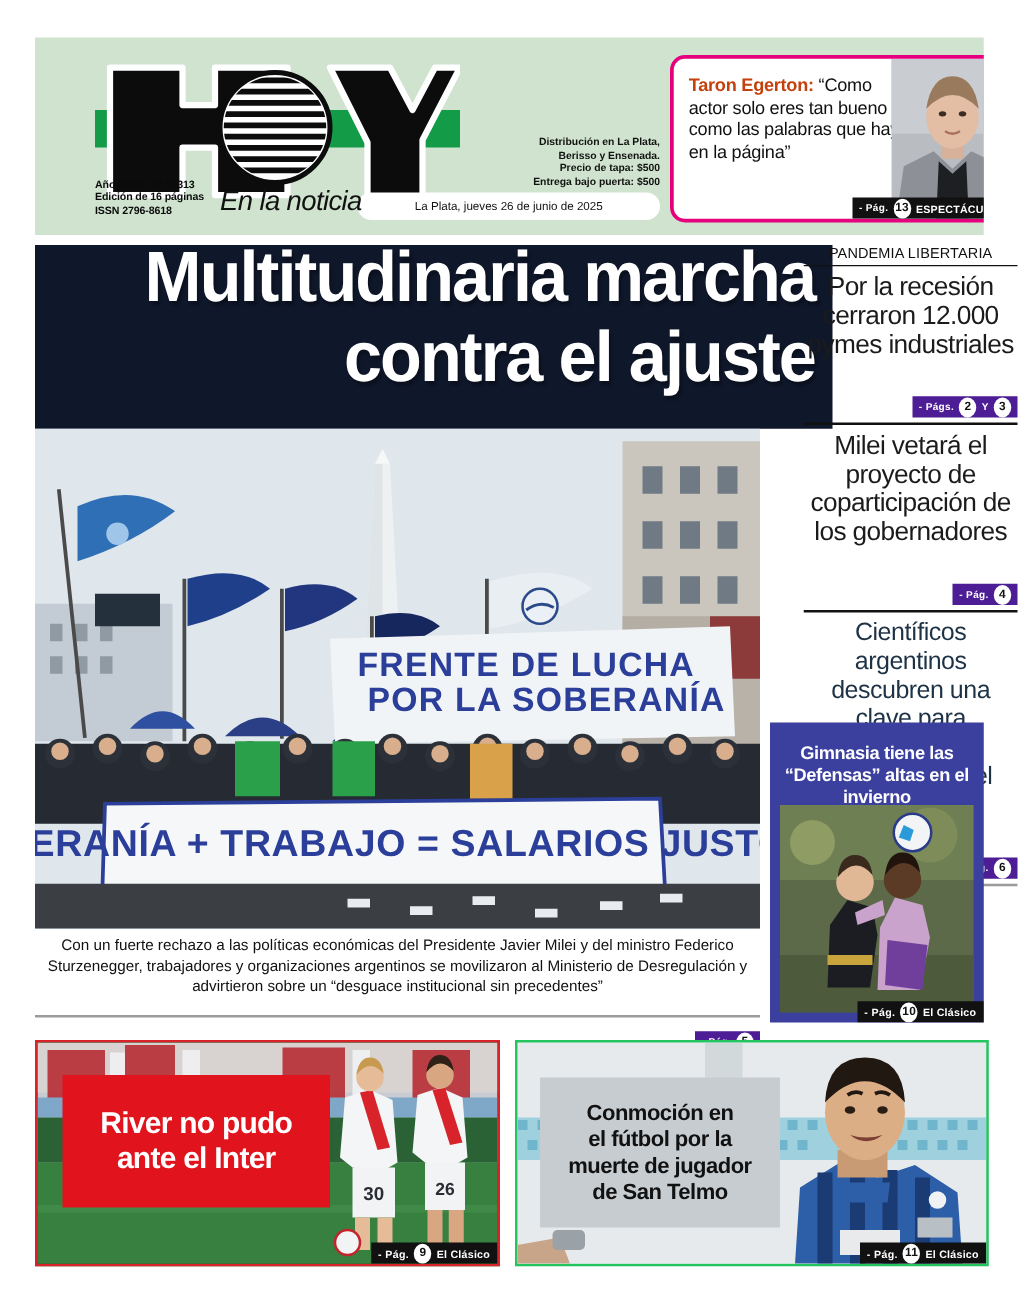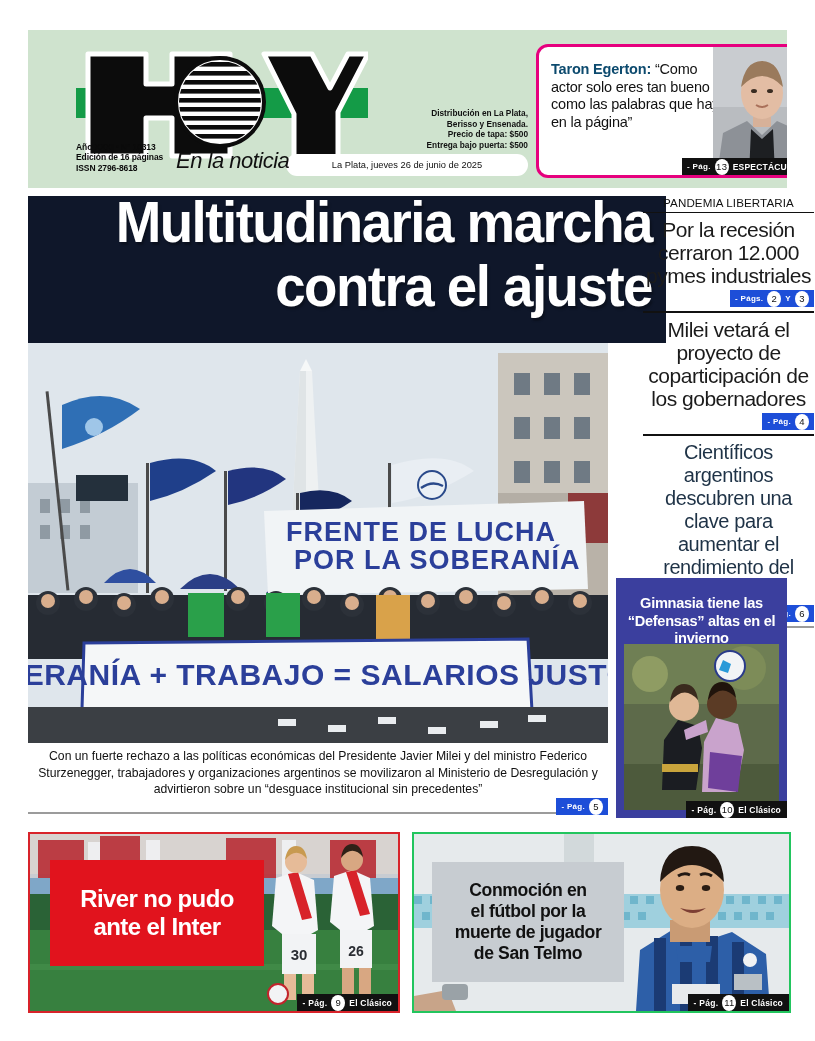--- a/index.html
+++ b/index.html
@@ -93,21 +93,21 @@
   }
   .taron-quote {
     position: absolute;
     left: 12px; top: 14px;
     width: 178px;
     font-size: 14.5px;
     line-height: 17.5px;
     color: #111;
     letter-spacing: -0.2px;
   }
-  .taron-quote b { color: #0c4a6e; }
+  .taron-quote b { color: #c2410c; }
   .taron-photo {
     position: absolute;
     right: 0; top: 0;
     width: 98px; height: 128px;
     overflow: hidden;
   }
   .badge-bar {
     position: absolute;
     right: 0; bottom: 0;
     height: 17px;
@@ -124,21 +124,21 @@
   .badge-bar .pg-label { font-size: 8px; }
   .pg-circle {
     display: inline-flex;
     align-items: center;
     justify-content: center;
     width: 14px; height: 16px;
     border-radius: 50%;
     background: #fff;
     color: #111;
     font-size: 9.5px;
-    font-weight: normal;
+    font-weight: bold;
     line-height: 1;
   }
   .badge-bar .sec { font-size: 8.5px; letter-spacing: 0.2px; }
 
   
   .lead-headline {
     position: absolute;
     left: 28px; top: 196px;
     width: 638px; height: 147px;
     background: #0f172a;
@@ -215,30 +215,31 @@
     color: #1e3246;
     padding-top: 5px;
   }
   .pg-row {
     display: flex;
     justify-content: flex-end;
     margin-top: 3px;
     margin-bottom: 4px;
   }
   .pg-chip {
-    background: #1d4ed8;
+    background: #4c1d95;
     color: #fff;
     height: 17px;
     display: inline-flex;
     align-items: center;
     gap: 4px;
     padding: 0 5px;
     font-size: 8px;
     font-weight: bold;
     letter-spacing: 0.3px;
+    margin-top: 27px;
   }
 
   
   .gim-box {
     position: absolute;
     left: 616px; top: 578px;
     width: 171px; height: 240px;
     background: #3b3f9e;
     overflow: hidden;
   }

